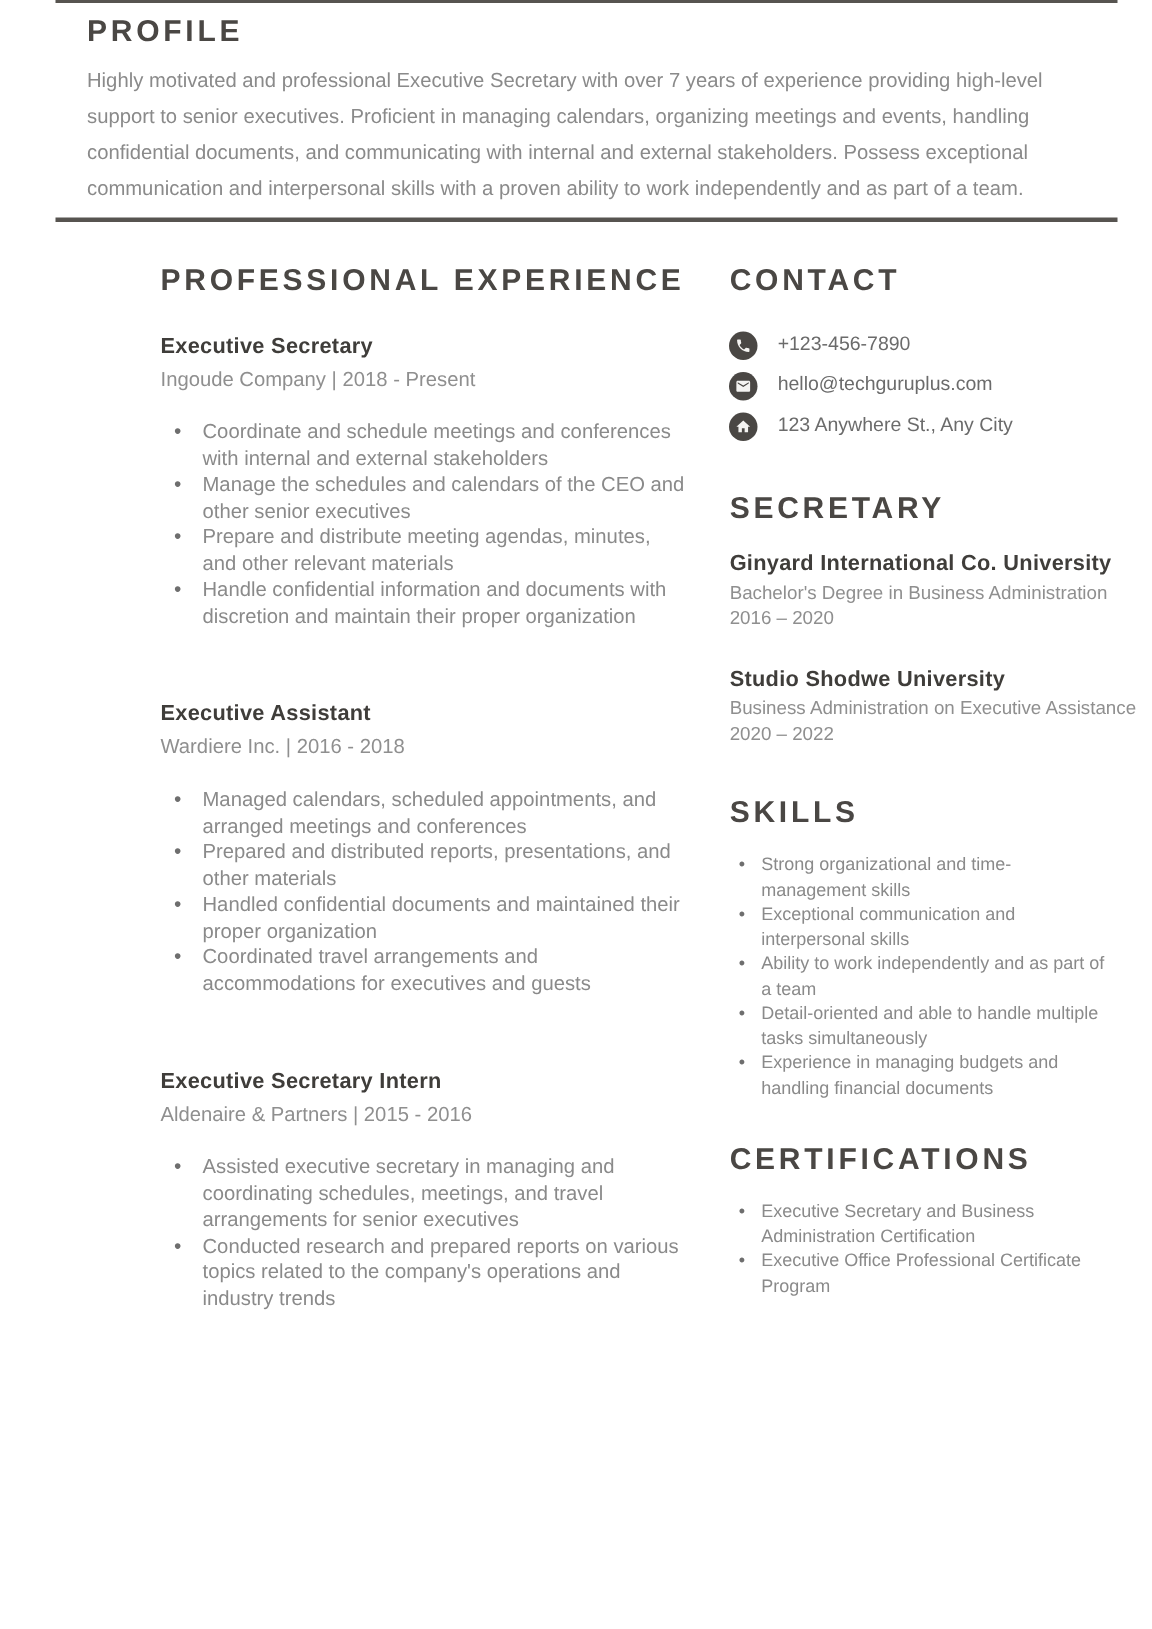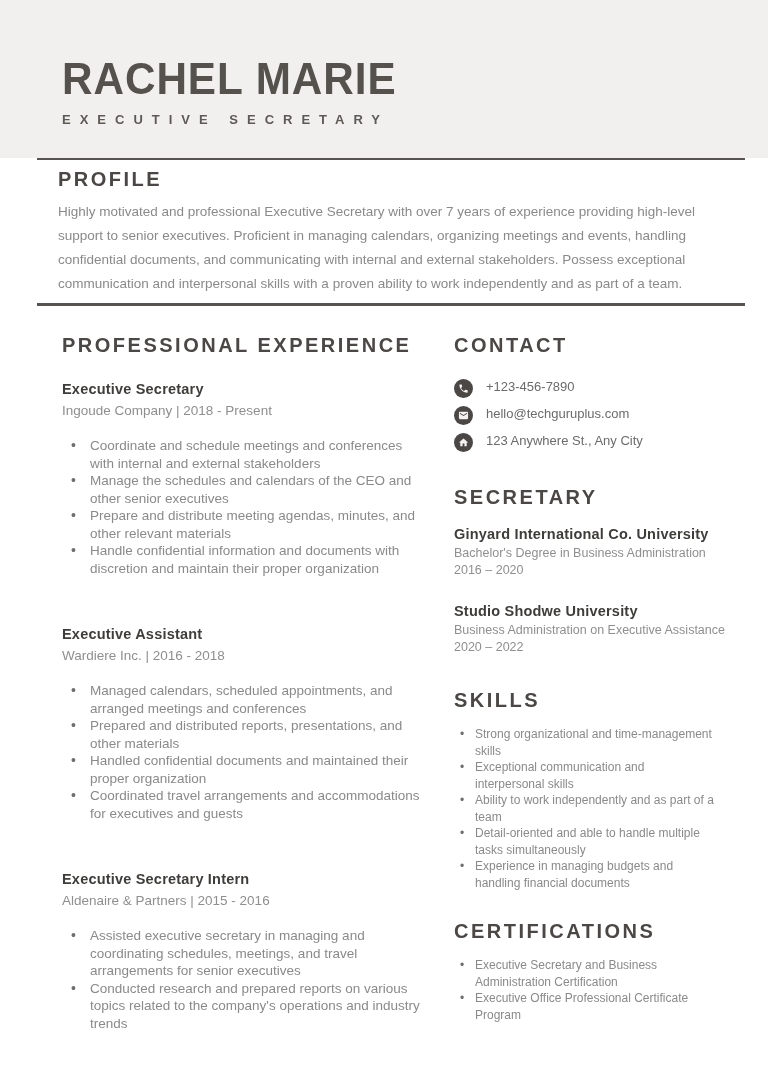--- a/index.html
+++ b/index.html
@@ -41,21 +41,21 @@
   }
 
   
   .profile { padding:8px 46px 0 58px; height:143px; }
   .profile p {
     margin-top:9px;
     font-size:13.5px; line-height:24px; color:#8a8a8a;
   }
 
   
-  .columns { display:flex; padding:28px 0 0 62px; }
+  .columns { display:flex; padding:28px 0 0 62px;margin-left:45px; }
   .col-left  { width:362px; }
   .col-right { width:292px; margin-left:30px; }
 
   
   .job { margin-top:24px; }
   .job + .job { margin-top:49px; }
   .job h3, .school h3 {
     font-size:14.5px; font-weight:700; color:#3f3d3a; letter-spacing:.2px;
   }
   .job .meta { margin-top:6px; font-size:13.5px; color:#8f8f8f; }
@@ -99,24 +99,20 @@
   ul.small-bullets li::before {
     content:"•"; position:absolute; left:6px; top:0;
     font-size:12px; color:#6e6e6e;
   }
 </style>
 </head>
 <body>
 
 <div class="page">
 
-  <header class="header">
-    <h1>RACHEL MARIE</h1>
-    <div class="subtitle">EXECUTIVE SECRETARY</div>
-  </header>
 
   <div class="rule rule-thin"></div>
 
   <section class="profile">
     <h2 class="section-heading">PROFILE</h2>
     <p>Highly motivated and professional Executive Secretary with over 7 years of experience providing high-level support to senior executives. Proficient in managing calendars, organizing meetings and events, handling confidential documents, and communicating with internal and external stakeholders. Possess exceptional communication and interpersonal skills with a proven ability to work independently and as part of a team.</p>
   </section>
 
   <div class="rule rule-thick"></div>
 

